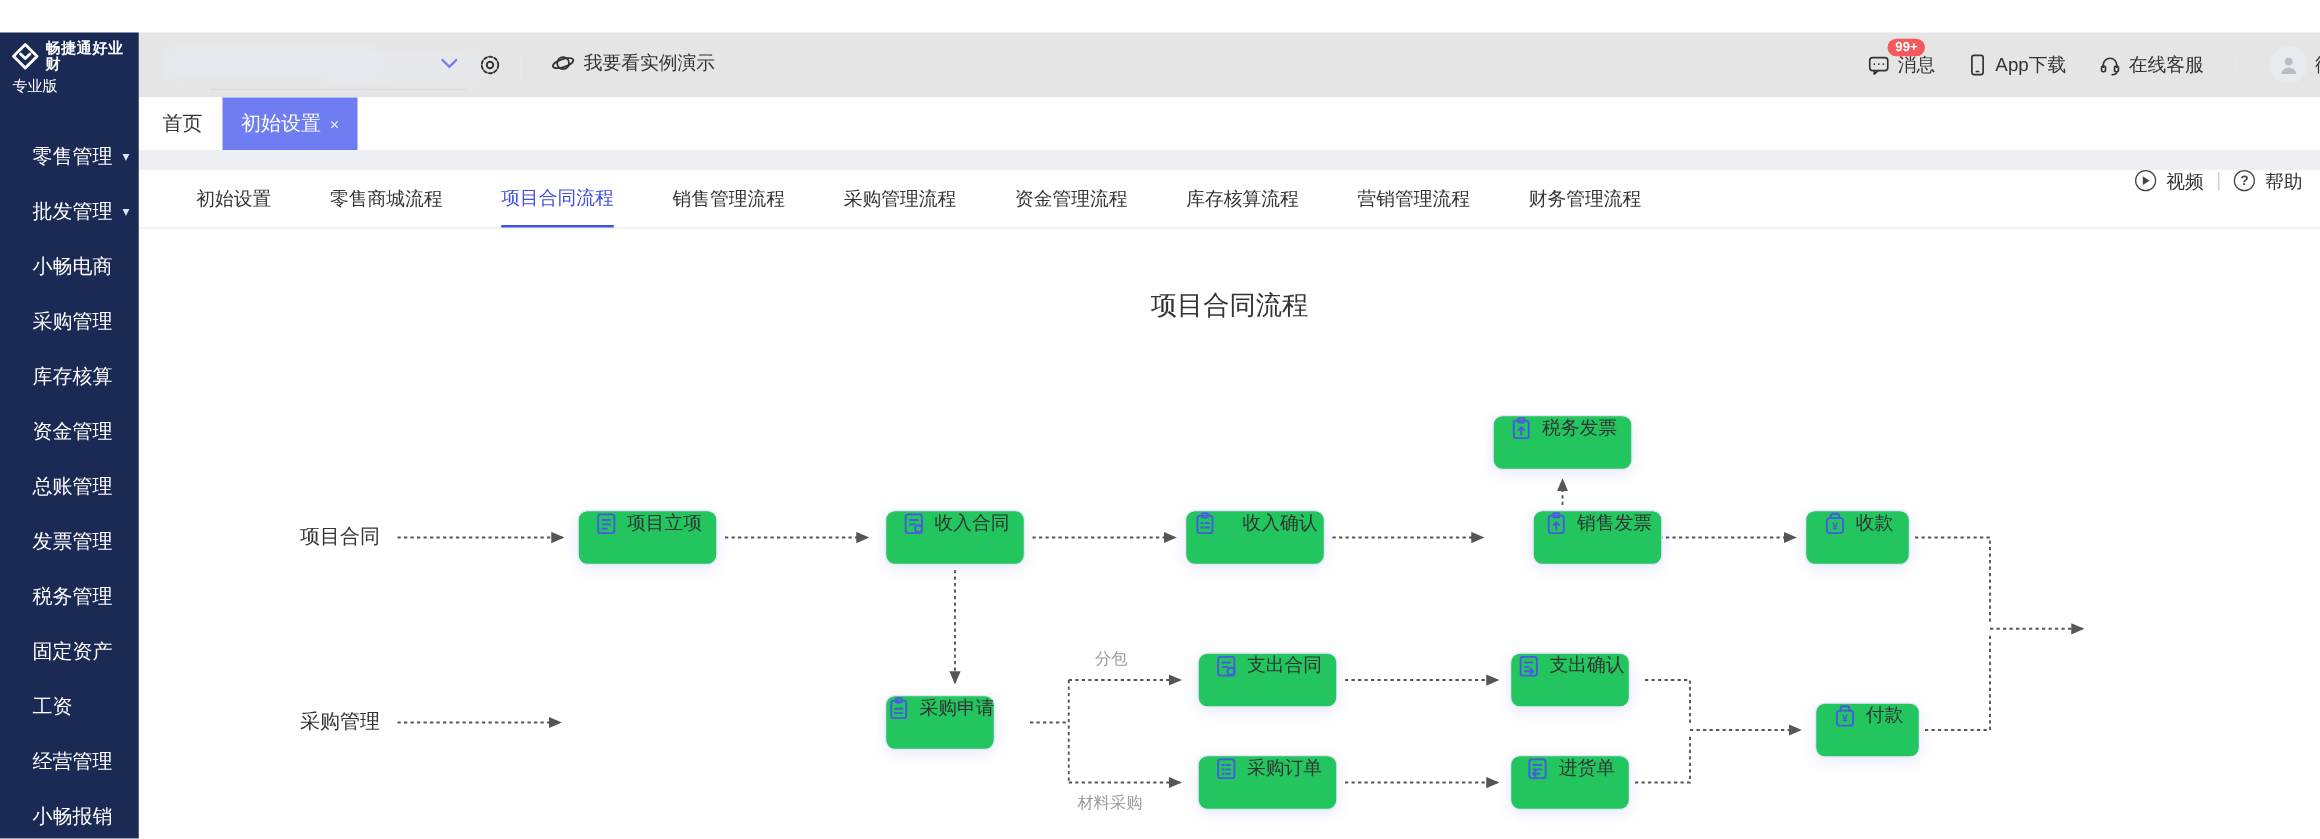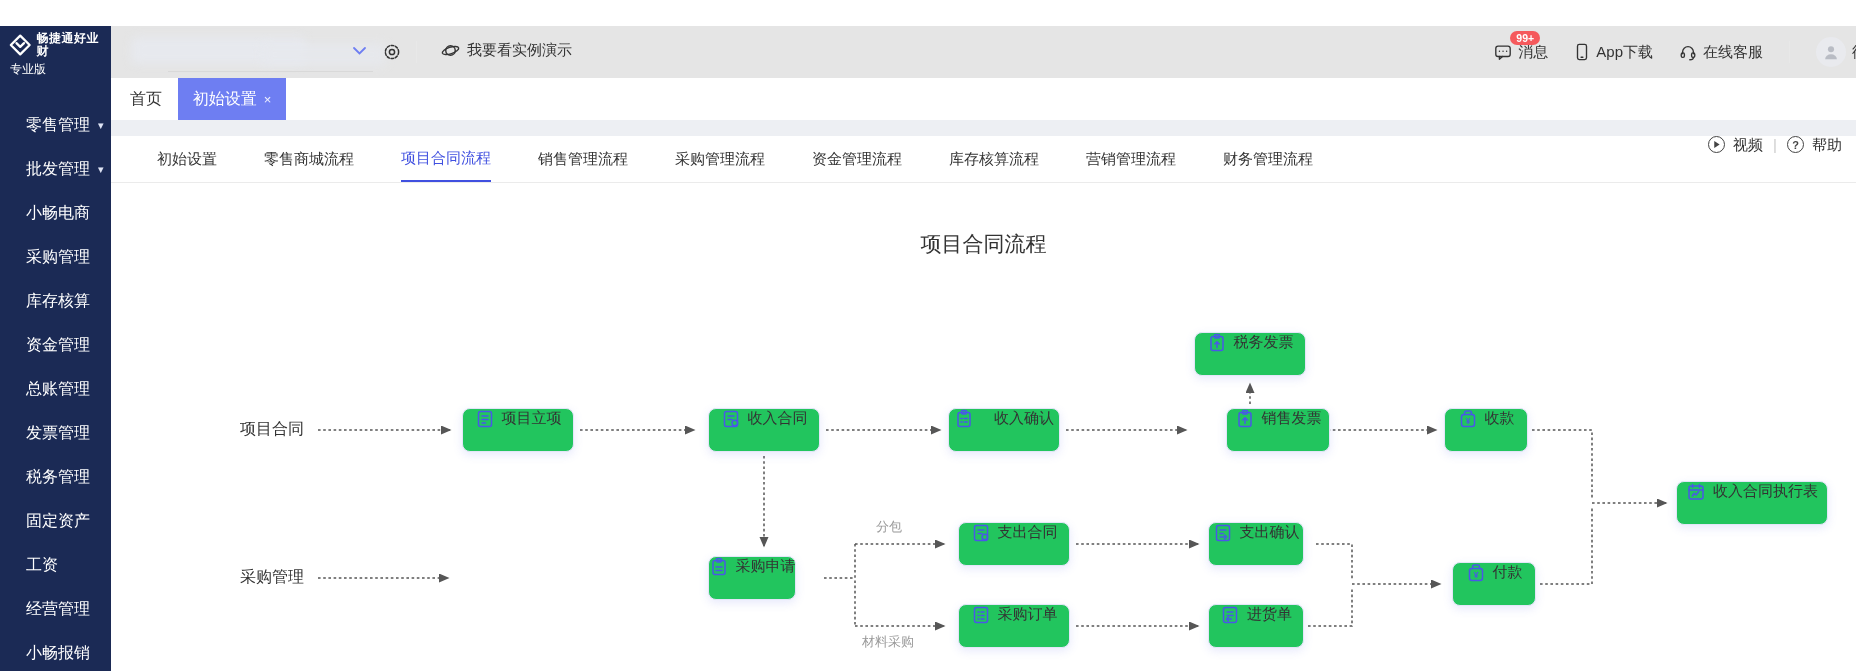--- a/index.html
+++ b/index.html
@@ -297,27 +297,20 @@
       <span>税务发票</span>
   </div>
   <div class="node" style="left:1444px;top:408px;width:84px;">
     <svg class="nic" width="20" height="20" viewBox="0 0 20 20">
       <rect x="3.5" y="5.5" width="13" height="12" rx="2.5"></rect>
         <path d="M6.5 5.5 V4 a2 2 0 0 1 2 -2 h3 a2 2 0 0 1 2 2 v1.5"></path>
       <text x="10" y="14.8" text-anchor="middle" font-size="8.5" fill="#4a57e8" stroke="none" font-weight="bold">¥</text>
     </svg>
       <span>收款</span>
   </div>
-  <div class="node" style="left:1676px;top:481px;width:152px;">
-    <svg class="nic" width="20" height="20" viewBox="0 0 20 20">
-      <rect x="3" y="4" width="14" height="13" rx="2"></rect>
-        <path d="M3 8 h14 M6.5 2.5 v3 M13.5 2.5 v3 M6.3 14 l2 -2.8 1.8 1.8 2.6 -3.4"></path>
-    </svg>
-      <span>收入合同执行表</span>
-  </div>
 
   <div class="node" style="left:708px;top:556px;width:88px;">
     <svg class="nic" width="20" height="20" viewBox="0 0 20 20">
       <rect x="4" y="3.5" width="12" height="14" rx="2"></rect>
         <rect x="7.5" y="1.5" width="5" height="3.5" rx="1"></rect>
       <path d="M7 10 h6 M7 13.5 h6"></path>
     </svg>
       <span>采购申请</span>
   </div>
   <div class="node" style="left:958px;top:522px;width:112px;">

